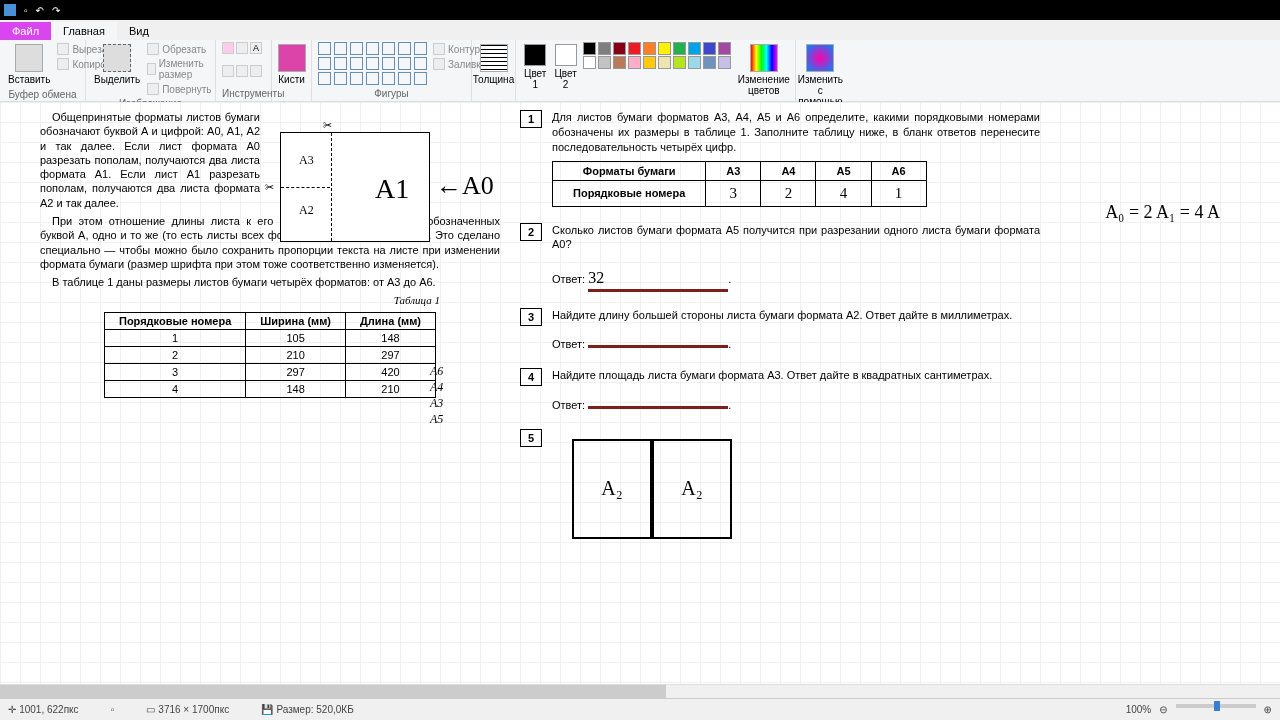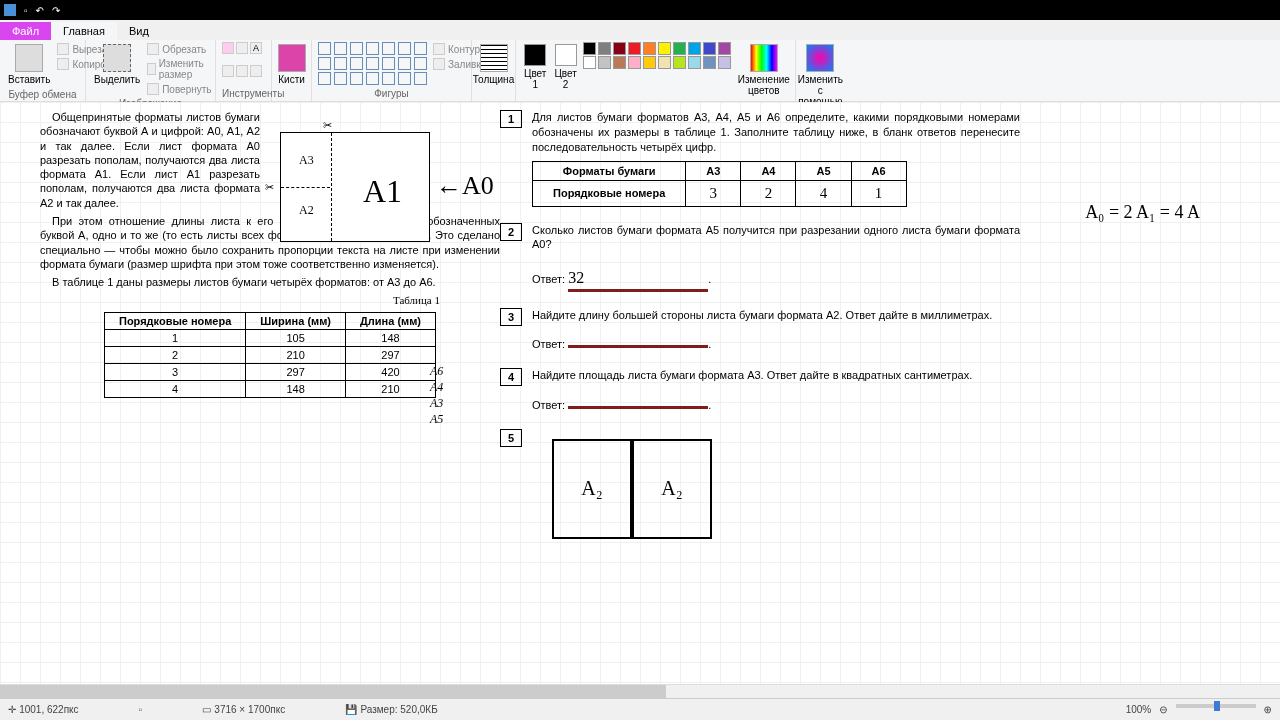--- a/index.html
+++ b/index.html
@@ -21,43 +21,43 @@
 .small-btns{display:flex;flex-direction:column;gap:1px;font-size:10px;color:#888}
 .sb{display:flex;align-items:center;gap:3px;cursor:pointer;padding:1px}
 .sb-ico{width:12px;height:12px;background:#eee;border:1px solid #ccc}
 .shapes{display:grid;grid-template-columns:repeat(7,14px);gap:2px}
 .shape{width:13px;height:13px;border:1px solid #6a8db8}
 .colors{display:grid;grid-template-columns:repeat(10,14px);gap:1px}
 .color{width:13px;height:13px;border:1px solid #999}
 .color-main{width:22px;height:22px;border:1px solid #999}
 .canvas-area{height:596px;background:#fff;overflow:auto;position:relative}
 .grid-bg{position:absolute;inset:0;background-image:linear-gradient(#f0f0f0 1px,transparent 1px),linear-gradient(90deg,#f0f0f0 1px,transparent 1px);background-size:20px 20px}
-.content{position:relative;padding:8px 40px;display:flex;}
+.content{position:relative;padding:8px 40px;display:flex;gap:20px}
 .left-col{width:460px;font-family:'Times New Roman',serif;font-size:11px}
 .para{text-align:justify;line-height:1.3;margin-bottom:4px}
 .diagram{position:absolute;left:280px;top:30px;width:150px;height:110px;border:1.5px solid #000;background:#fff}
 .diag-vline{position:absolute;left:50px;top:0;bottom:0;border-left:1.5px dashed #000}
 .diag-hline{position:absolute;left:0;right:99px;top:50%;border-top:1.5px dashed #000}
 .diag-txt{position:absolute;font-family:'Times New Roman',serif}
 .table1{border-collapse:collapse;margin:6px auto;font-family:'Times New Roman',serif;font-size:11px}
 .table1 td,.table1 th{border:1px solid #000;padding:2px 14px;text-align:center}
 .table1 th{font-weight:bold}
-.t1-caption{text-align:right;font-family:'Times New Roman',serif;margin-right:60px}
+.t1-caption{text-align:right;font-style:italic;font-family:'Times New Roman',serif;margin-right:60px}
 .hand-note{position:absolute;font-family:'Comic Sans MS',cursive;font-size:12px;font-style:italic}
 .right-col{width:520px;font-family:'Times New Roman',serif;font-size:11px}
 .task{display:flex;gap:10px;margin-bottom:16px}
 .task-num{width:22px;height:18px;border:1.5px solid #000;text-align:center;font-weight:bold;flex-shrink:0;line-height:16px}
 .task-body{flex:1;text-align:justify;line-height:1.35}
 .table2{border-collapse:collapse;margin-top:6px;font-size:11px}
 .table2 td,.table2 th{border:1px solid #000;padding:2px 20px;text-align:center}
 .ans{border-bottom:3px solid #7f1d1d;display:inline-block;min-width:140px;}
 .sketch{display:flex;margin-top:10px;margin-left:20px}
 .sk-box{width:80px;height:100px;border:2.5px solid #000;display:flex;align-items:center;justify-content:center;font-family:'Comic Sans MS',cursive;font-size:20px}
 .side-note{position:absolute;right:-180px;top:92px;font-family:'Comic Sans MS',cursive;font-size:18px}
-.statusbar{height:22px;background:#f0f0f0;border-top:1px solid #ccc;display:flex;align-items:center;padding:0 8px;font-size:10px;color:#444;gap:60px}
+.statusbar{height:22px;background:#f0f0f0;border-top:1px solid #ccc;display:flex;align-items:center;padding:0 8px;font-size:10px;color:#444;gap:32px}
 .sb-right{margin-left:auto;display:flex;align-items:flex-start;gap:8px}
 .hscroll{position:absolute;bottom:0;left:0;right:0;height:14px;background:#f0f0f0;border-top:1px solid #ddd}
 .hscroll-thumb{position:absolute;left:0;width:52%;height:100%;background:#ccc}
 </style>
 </head>
 <body>
 
 <div class="titlebar">
   <div class="titlebar-icon"></div>
   <span class="qa-btn">▫</span>
@@ -225,21 +225,21 @@
   <div class="content">
     <div class="left-col">
       <p class="para" style="width:220px;text-indent:12px">Общепринятые форматы листов бумаги обозначают буквой А и цифрой: А0, А1, А2 и так далее. Если лист формата А0 разрезать пополам, получаются два листа формата А1. Если лист А1 разрезать пополам, получаются два листа формата А2 и так далее.</p>
       <p class="para" style="text-indent:12px">При этом отношение длины листа к его ширине у всех форматов, обозначенных буквой А, одно и то же (то есть листы всех форматов подобны друг другу). Это сделано специально — чтобы можно было сохранить пропорции текста на листе при изменении формата бумаги (размер шрифта при этом тоже соответственно изменяется).</p>
       <p class="para" style="text-indent:12px">В таблице 1 даны размеры листов бумаги четырёх форматов: от А3 до А6.</p>
       <div class="diagram">
         <div class="diag-vline"></div>
           <div class="diag-hline"></div>
         <span class="diag-txt" style="left:18px;top:20px;font-size:12px">A3</span>
         <span class="diag-txt" style="left:18px;top:70px;font-size:12px">A2</span>
-        <span class="diag-txt" style="left:82px;top:40px;font-size:32px">A1</span>
+        <span class="diag-txt" style="left:94px;top:40px;font-size:28px">A1</span>
         <span class="diag-txt" style="left:155px;top:38px;font-size:26px;white-space:nowrap">←A0</span>
         <span class="diag-txt" style="left:42px;top:-14px">✂</span>
         <span class="diag-txt" style="left:-16px;top:48px">✂</span>
       </div>
       <div class="t1-caption">Таблица 1</div>
       <table class="table1">
         <tbody>
             <tr>
               <th>Порядковые номера</th>
               <th>Ширина (мм)</th>

